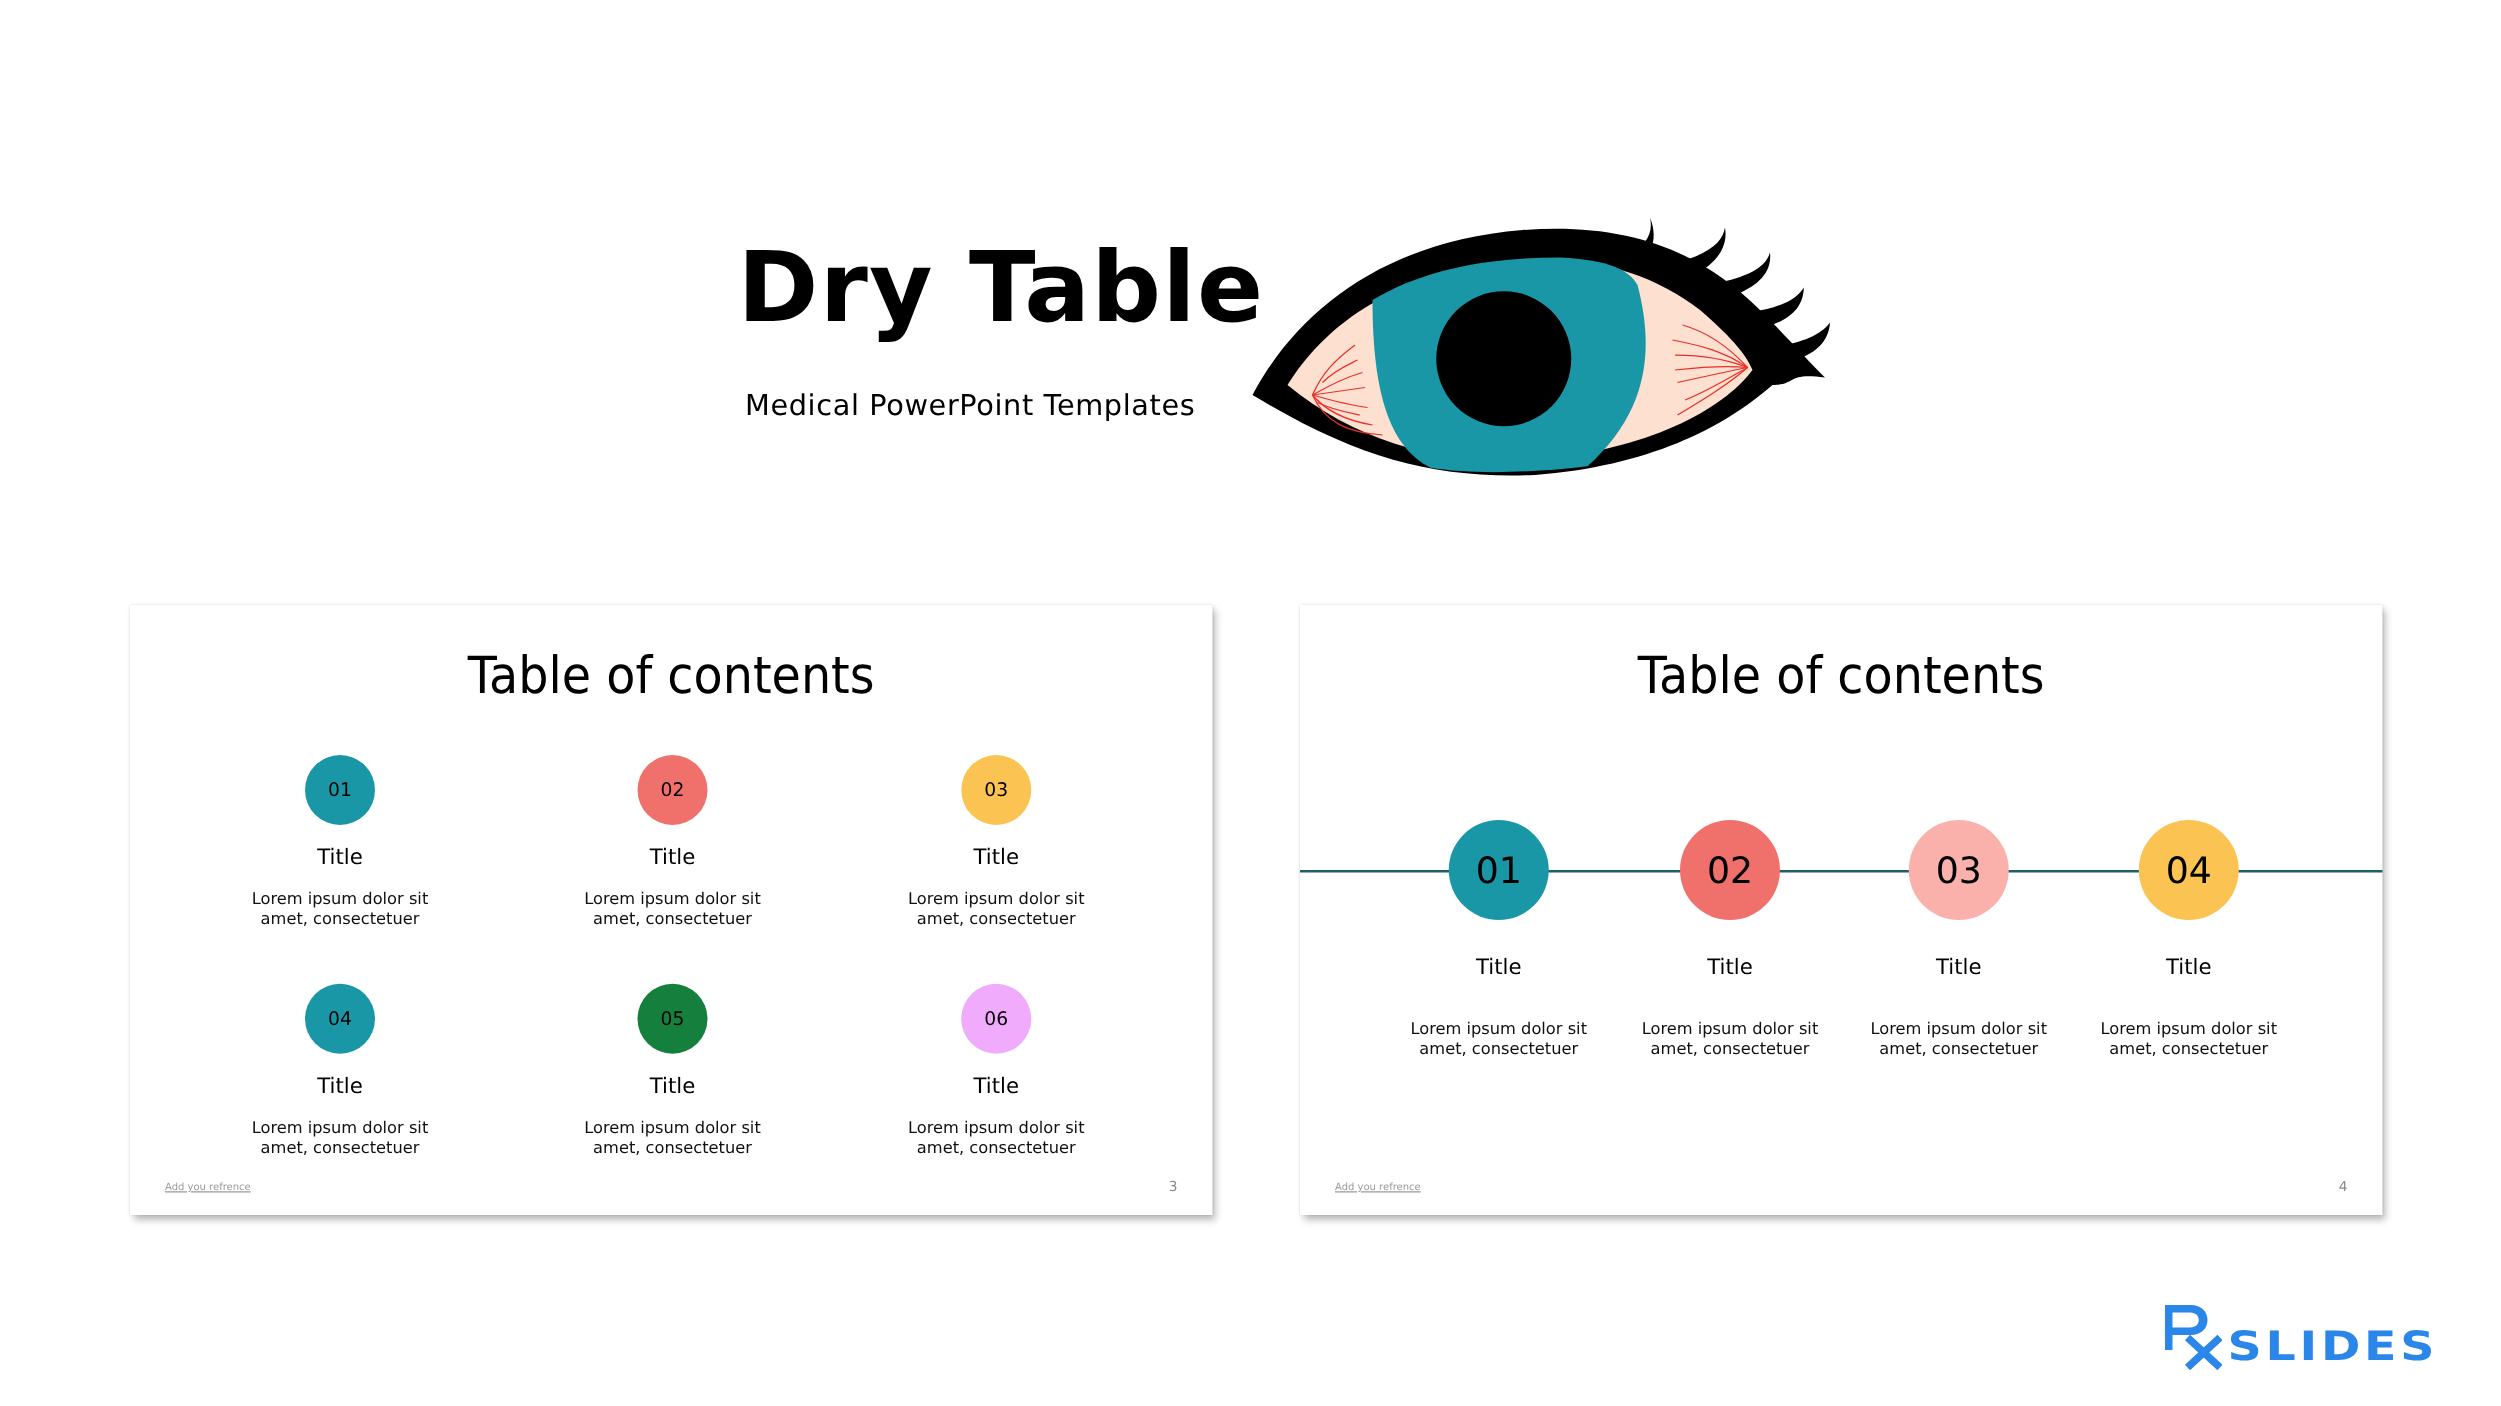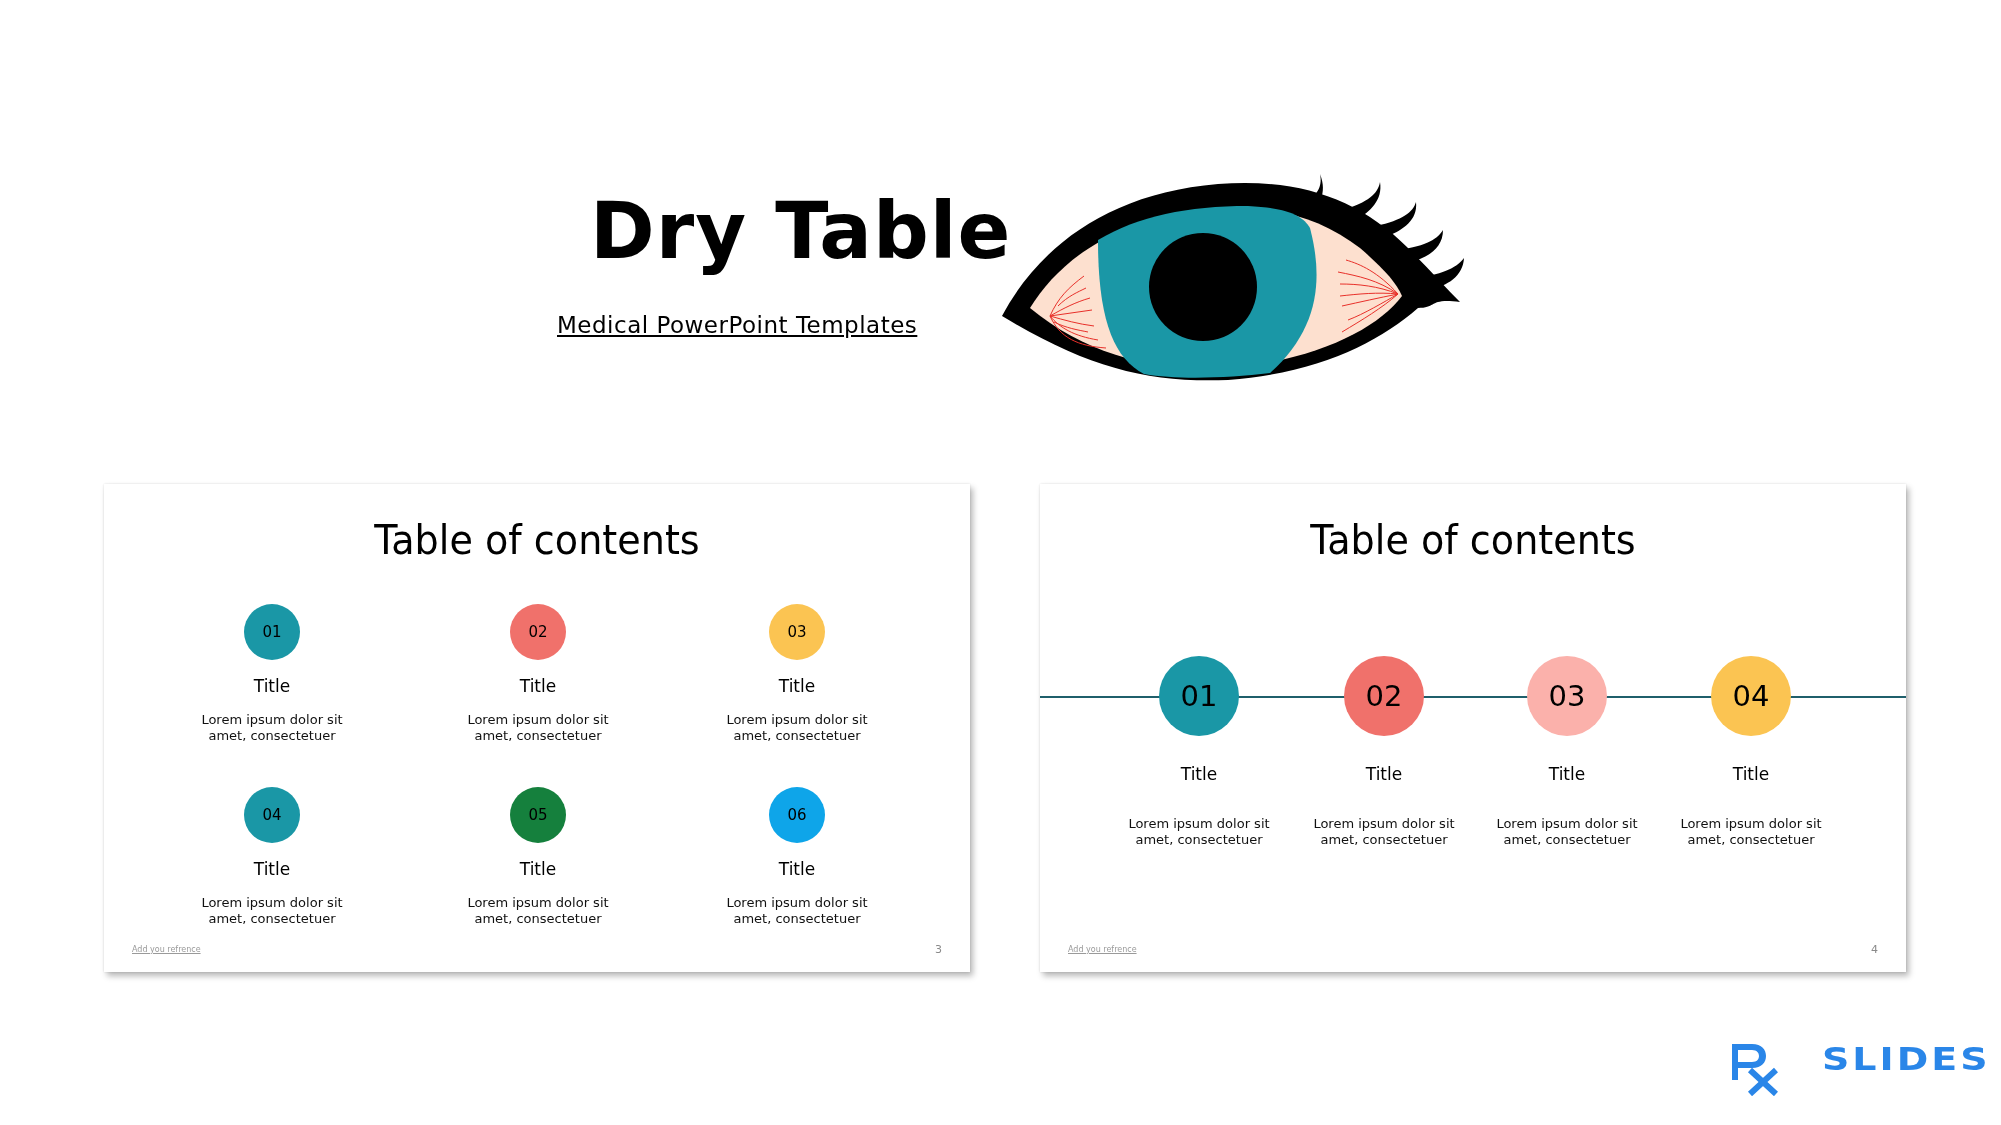--- a/index.html
+++ b/index.html
@@ -5,21 +5,21 @@
   html, body { margin: 0; padding: 0; }
   body {
     width: 2001px; height: 1125px; background: #ffffff; position: relative; overflow: hidden;
     font-family: "DejaVu Sans", sans-serif; color: #000;
   }
   .hero-title {
     position: absolute; left: 590px; top: 192px; font-size: 78px; font-weight: bold;
     letter-spacing: 1px; line-height: 1; margin: 0;
   }
   .hero-subtitle {
-    position: absolute; left: 557px; top: 314px; font-size: 23px; line-height: 1; letter-spacing: 0.5px; text-decoration: underline;
+    position: absolute; left: 596px; top: 314px; font-size: 23px; line-height: 1; letter-spacing: 0.5px;
   }
   .eye { position: absolute; left: 998px; top: 168px; width: 470px; height: 222px; }
 
   .slide {
     position: absolute; top: 484px; width: 866px; height: 488px; background: #fff;
     box-shadow: 3px 4px 6px rgba(0,0,0,0.28), 0 0 2px rgba(0,0,0,0.12);
   }
   .slide.left { left: 104px; }
   .slide.right { left: 1040px; }
   .slide-title {
@@ -39,21 +39,21 @@
 
   .timeline-line { position: absolute; left: 0; right: 0; top: 212px; height: 2px; background: #1f5f6b; }
   .tl-item { position: absolute; width: 200px; margin-left: -100px; text-align: center; top: 172px; }
   .circle-lg {
     width: 80px; height: 80px; border-radius: 50%; margin: 0 auto; display: flex;
     align-items: center; justify-content: center; font-size: 29px; position: relative; z-index: 1;
   }
   .tl-title { margin-top: 28px; font-size: 17px; }
   .tl-desc { margin-top: 32px; font-size: 13px; line-height: 16px; color: #111; }
 
-  .logo { position: absolute; left: 1728px; top: 1040px; height: 56px; display: flex; align-items: flex-start; gap: 40px; }
+  .logo { position: absolute; left: 1728px; top: 1040px; height: 56px; display: flex; align-items: flex-end; }
   .logo-text {
     font-family: "DejaVu Sans", sans-serif; font-weight: bold; font-size: 38px; color: #2a86e8;
     letter-spacing: 3px; margin-left: 4px; line-height: 1; transform: scaleY(0.85);
   }
 </style>
 </head>
 <body>
 
 <h1 class="hero-title">Dry Table</h1>
 <div class="hero-subtitle">Medical PowerPoint Templates</div>
@@ -143,21 +143,21 @@
     <div class="circle-sm" style="background:#15803d;">
         <span>05</span>
       </div>
     <div class="item-title">Title</div>
     <div class="item-desc">
         <div>Lorem ipsum dolor sit</div>
         <div>amet, consectetuer</div>
       </div>
   </div>
   <div class="grid-item" style="left:693px; top:303px;">
-    <div class="circle-sm" style="background:#0ea5e9;">
+    <div class="circle-sm" style="background:#f0abfc;">
         <span>06</span>
       </div>
     <div class="item-title">Title</div>
     <div class="item-desc">
         <div>Lorem ipsum dolor sit</div>
         <div>amet, consectetuer</div>
       </div>
   </div>
 
   <div class="footer-ref">Add you refrence</div>

